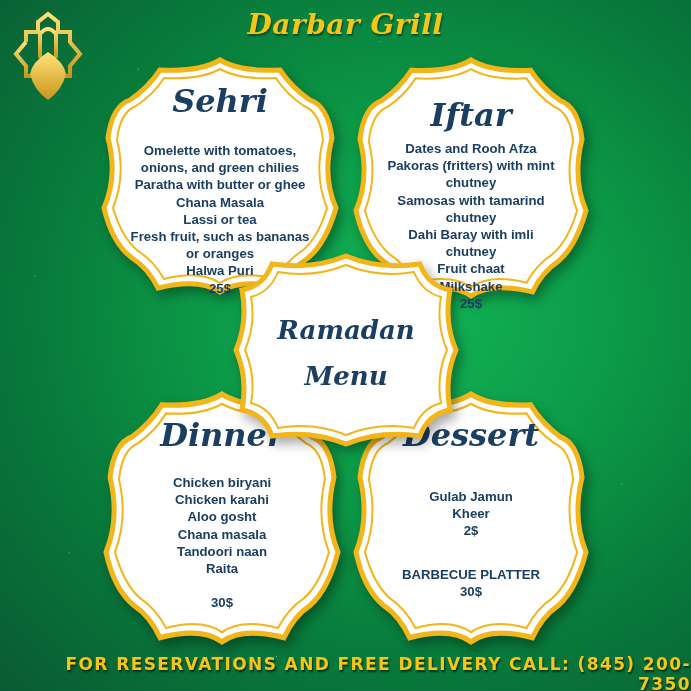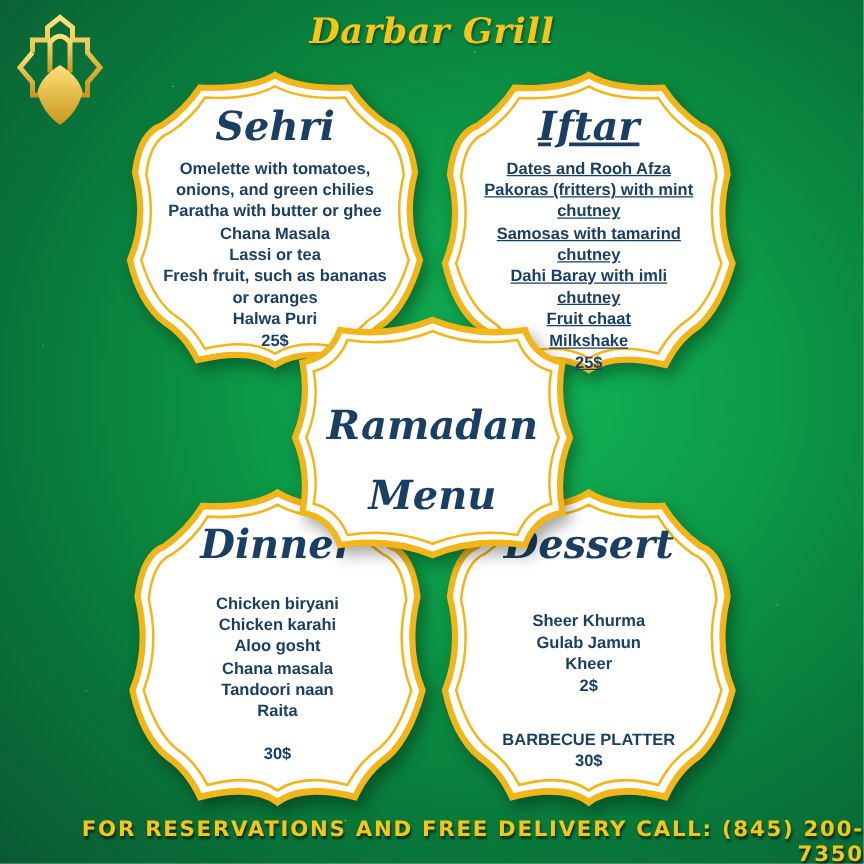--- a/index.html
+++ b/index.html
@@ -21,22 +21,22 @@
       font-family:"DejaVu Serif", serif;font-style:italic;font-weight:bold;font-size:28px;
       color:#f5c518;text-shadow:1px 2px 2px rgba(0,0,0,.45);letter-spacing:.5px;}
     .card{position:absolute;}
     .card svg.frame{position:absolute;left:0;top:0;width:100%;height:100%;overflow:visible;
       filter:drop-shadow(4px 6px 6px rgba(0,0,0,.35));}
     .card .content{position:absolute;left:0;right:0;text-align:center;color:#1b3f63;}
     .card h2{margin:0;font-family:"DejaVu Serif", serif;font-style:italic;font-weight:bold;
       font-size:32px;color:#1b3f63;}
     .items{font-size:13.2px;line-height:17.2px;font-weight:bold;color:#1b3f63;}
     .items div{white-space:nowrap;}
-    .center h1{margin:12px;font-family:"DejaVu Serif", serif;font-style:italic;font-weight:bold;
-      font-size:32px;line-height:44px;color:#1b3f63;}
+    .center h1{margin:2px;font-family:"DejaVu Serif", serif;font-style:italic;font-weight:bold;
+      font-size:26px;line-height:44px;color:#1b3f63;}
     .footer{position:absolute;left:0;right:0;top:654px;text-align:right;
       font-family:"DejaVu Sans", sans-serif;font-size:17px;letter-spacing:1.4px;
       color:#f5c518;text-shadow:1px 2px 2px rgba(0,0,0,.6);font-weight:bold;margin-left:40px;}
   </style>
 </head>
 <body>
 
 <div class="stars"></div>
 
 <svg class="logo" viewBox="0 0 72 90">
@@ -56,40 +56,40 @@
 
 <div class="brand">Darbar Grill</div>
 
 <div class="card" style="left:100px;top:58px;width:240px;height:236px;">
   <svg class="frame" viewBox="0 0 240 236" preserveAspectRatio="none">
     <path d="M60 12 Q100 14 120 2 Q140 14 180 12 Q192 30 210 42 Q228 48 232 80 Q222 118 236 150 Q226 185 208 200 Q192 210 182 230 Q140 220 120 234 Q100 220 58 230 Q48 210 32 200 Q12 185 4 150 Q18 118 8 80 Q12 48 30 42 Q48 30 60 12 Z" fill="#fff" stroke="#f2b51a" stroke-width="5"></path>
     <path d="M64 20 Q100 22 120 11 Q140 22 176 20 Q186 36 204 48 Q220 54 223 82 Q214 118 227 150 Q218 180 202 193 Q186 203 176 221 Q140 212 120 225 Q100 212 64 221 Q54 203 38 193 Q22 180 13 150 Q26 118 17 82 Q20 54 36 48 Q54 36 64 20 Z" fill="none" stroke="#f2b51a" stroke-width="2"></path>
   </svg>
   <div class="content" style="top:24px;">
     <h2>Sehri</h2>
-    <div class="items" style="margin-top:6px;">
+    <div class="items" style="margin-top:22px;">
       <div>Omelette with tomatoes,</div>
       <div>onions, and green chilies</div>
       <div>Paratha with butter or ghee</div>
       <div>Chana Masala</div>
       <div>Lassi or tea</div>
       <div>Fresh fruit, such as bananas</div>
       <div>or oranges</div>
       <div>Halwa Puri</div>
       <div>25$</div>
     </div>
   </div>
 </div>
 
 <div class="card" style="left:352px;top:58px;width:238px;height:240px;">
   <svg class="frame" viewBox="0 0 240 236" preserveAspectRatio="none">
     <path d="M60 12 Q100 14 120 2 Q140 14 180 12 Q192 30 210 42 Q228 48 232 80 Q222 118 236 150 Q226 185 208 200 Q192 210 182 230 Q140 220 120 234 Q100 220 58 230 Q48 210 32 200 Q12 185 4 150 Q18 118 8 80 Q12 48 30 42 Q48 30 60 12 Z" fill="#fff" stroke="#f2b51a" stroke-width="5"></path>
     <path d="M64 20 Q100 22 120 11 Q140 22 176 20 Q186 36 204 48 Q220 54 223 82 Q214 118 227 150 Q218 180 202 193 Q186 203 176 221 Q140 212 120 225 Q100 212 64 221 Q54 203 38 193 Q22 180 13 150 Q26 118 17 82 Q20 54 36 48 Q54 36 64 20 Z" fill="none" stroke="#f2b51a" stroke-width="2"></path>
   </svg>
-  <div class="content" style="top:24px;text-decoration:underline;">
+  <div class="content" style="top:38px;">
     <h2>Iftar</h2>
     <div class="items" style="margin-top:6px;">
       <div>Dates and Rooh Afza</div>
       <div>Pakoras (fritters) with mint</div>
       <div>chutney</div>
       <div>Samosas with tamarind</div>
       <div>chutney</div>
       <div>Dahi Baray with imli</div>
       <div>chutney</div>
       <div>Fruit chaat</div>
@@ -120,21 +120,20 @@
 </div>
 
 <div class="card" style="left:352px;top:392px;width:238px;height:252px;">
   <svg class="frame" viewBox="0 0 240 236" preserveAspectRatio="none">
     <path d="M60 12 Q100 14 120 2 Q140 14 180 12 Q192 30 210 42 Q228 48 232 80 Q222 118 236 150 Q226 185 208 200 Q192 210 182 230 Q140 220 120 234 Q100 220 58 230 Q48 210 32 200 Q12 185 4 150 Q18 118 8 80 Q12 48 30 42 Q48 30 60 12 Z" fill="#fff" stroke="#f2b51a" stroke-width="5"></path>
     <path d="M64 20 Q100 22 120 11 Q140 22 176 20 Q186 36 204 48 Q220 54 223 82 Q214 118 227 150 Q218 180 202 193 Q186 203 176 221 Q140 212 120 225 Q100 212 64 221 Q54 203 38 193 Q22 180 13 150 Q26 118 17 82 Q20 54 36 48 Q54 36 64 20 Z" fill="none" stroke="#f2b51a" stroke-width="2"></path>
   </svg>
   <div class="content" style="top:24px;">
     <h2>Dessert</h2>
     <div class="items" style="margin-top:34px;">
-      <div>Sheer Khurma</div>
       <div>Gulab Jamun</div>
       <div>Kheer</div>
       <div>2$</div>
       <div style="height:26px;"></div>
       <div>BARBECUE PLATTER</div>
       <div>30$</div>
     </div>
   </div>
 </div>
 

